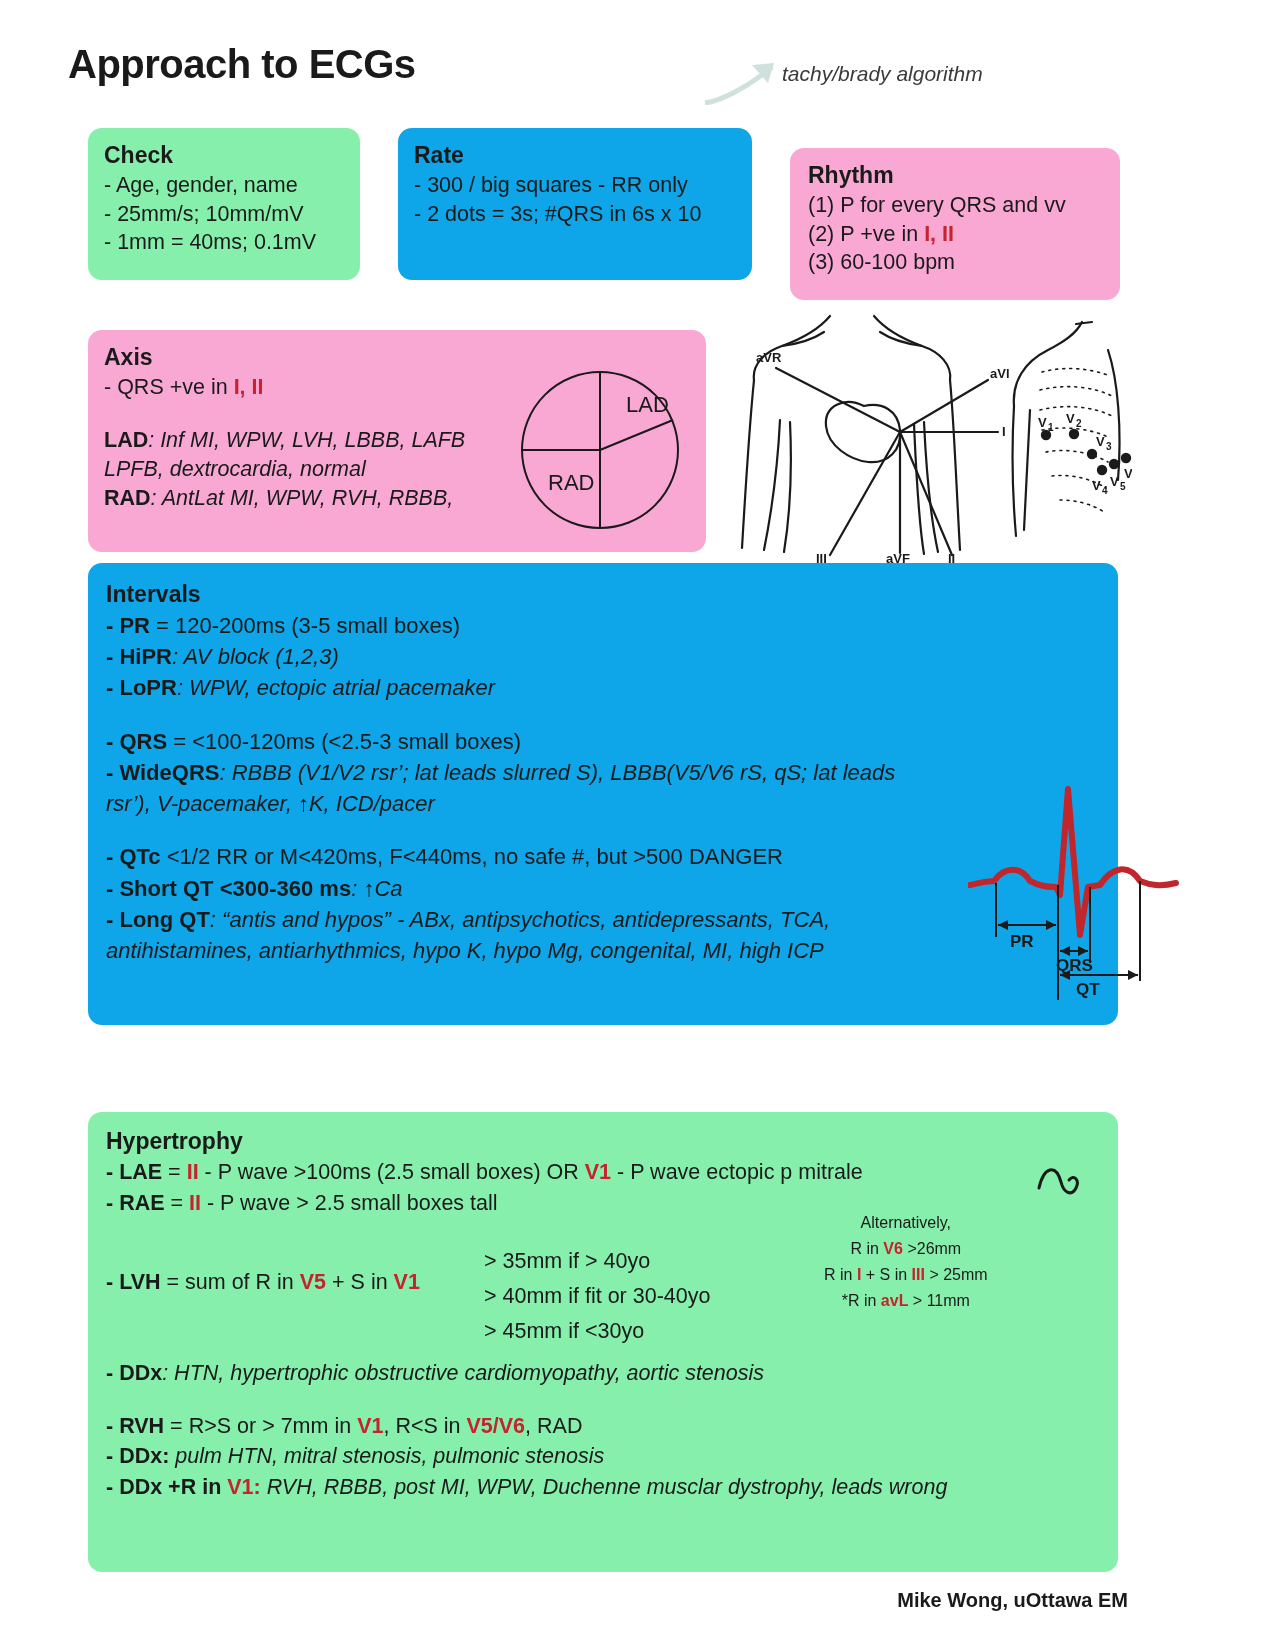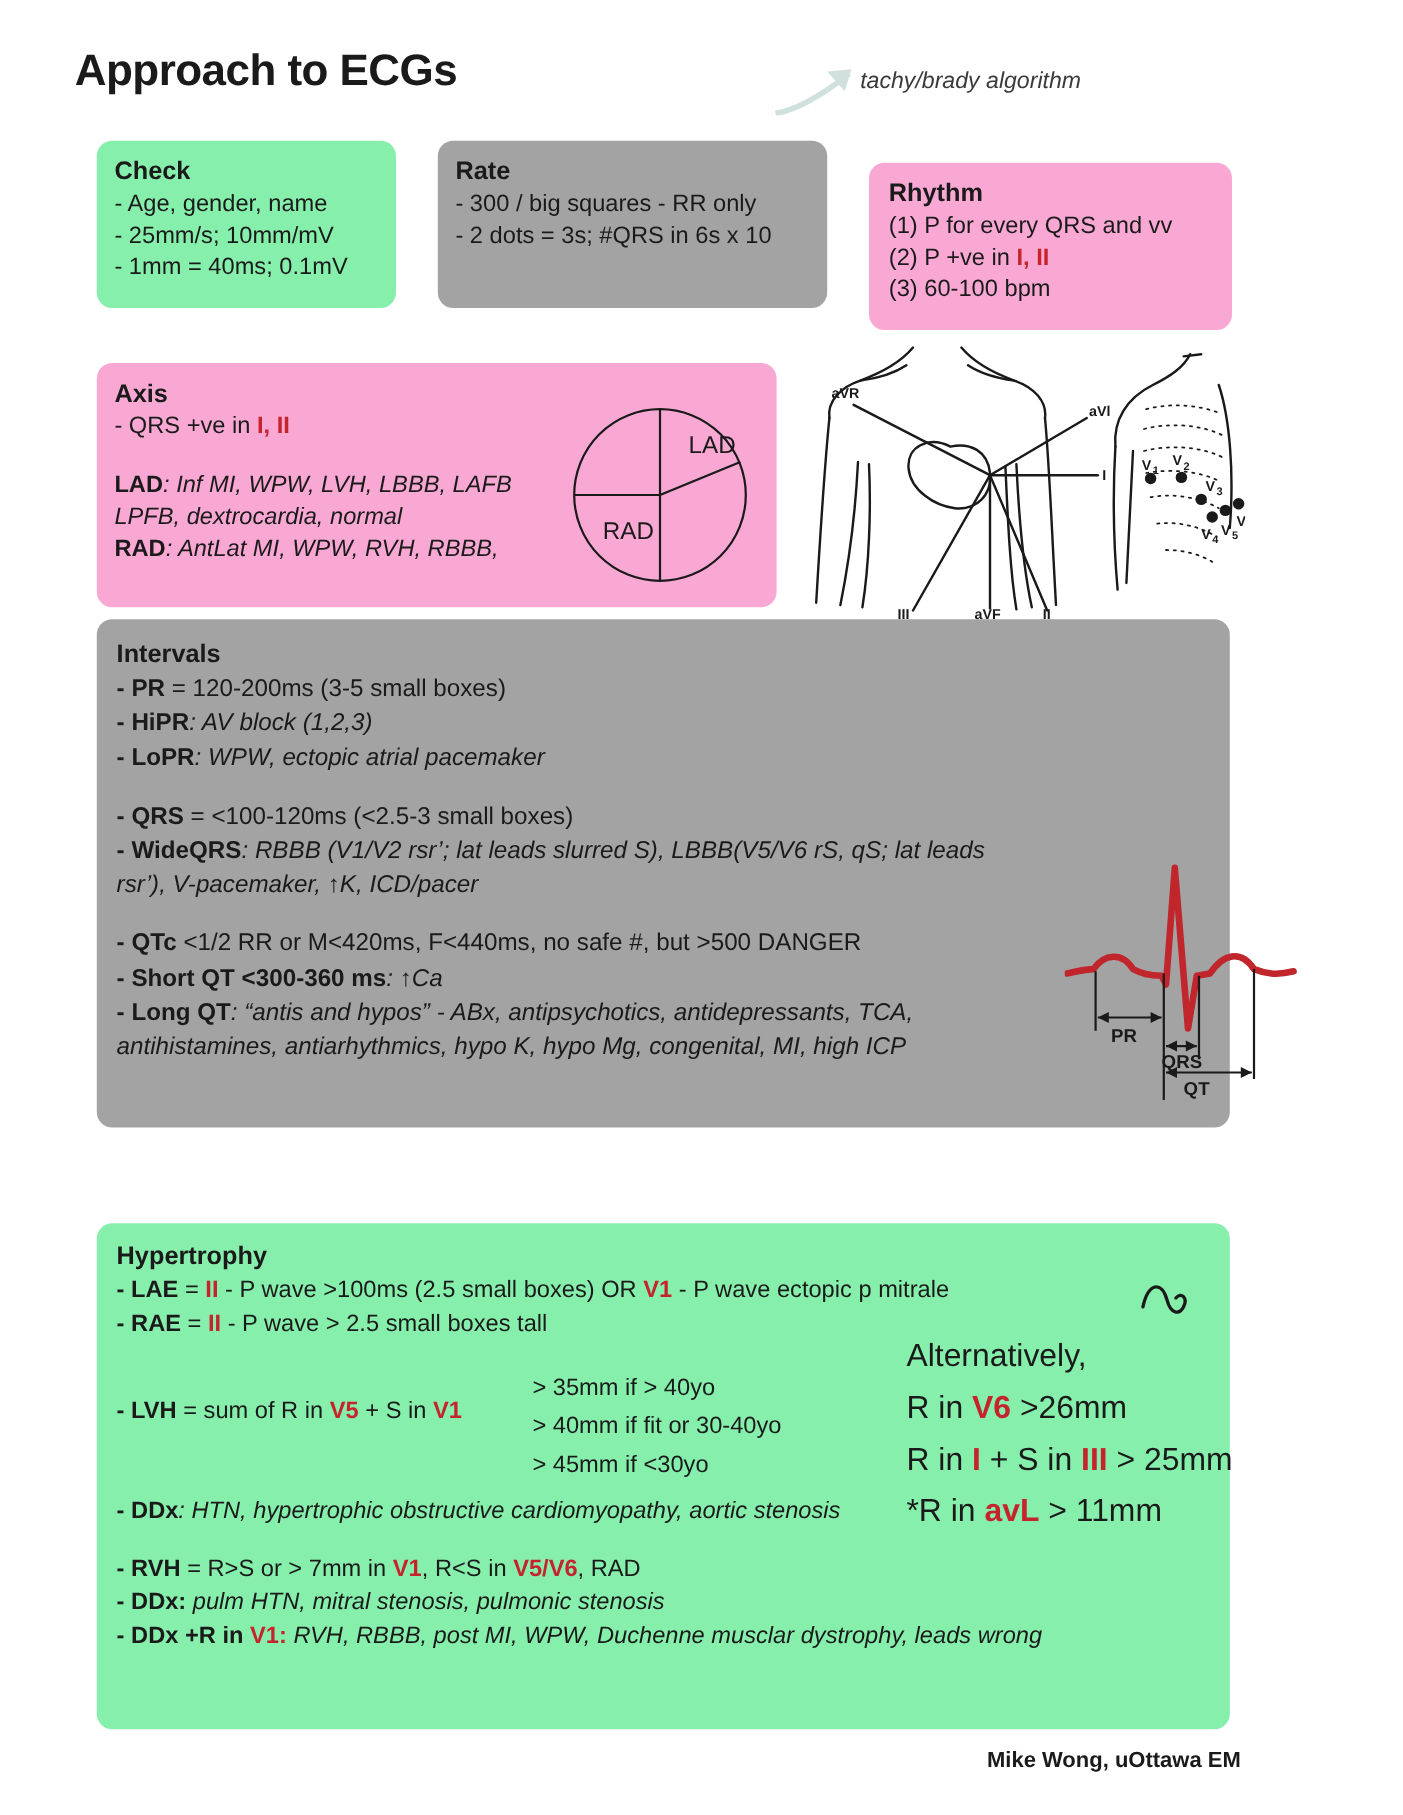--- a/index.html
+++ b/index.html
@@ -19,21 +19,21 @@
     color: #1a1a1a;
   }
   .algo-note {
     position: absolute; left: 782px; top: 62px;
     font-size: 21px; font-style: italic; color: #3a3a3a;
   }
   .algo-arrow { position: absolute; left: 700px; top: 55px; }
 
   .card { position: absolute; border-radius: 14px; }
   .pink  { background: #86efac; }
-  .mint  { background: #a3a3a3; }
+  .mint  { background: #0ea5e9; }
   .sage  { background: #f9a8d4; margin-top: 20px; }
 
   .card-title { font-weight: bold; font-size: 23px; margin-bottom: 2px; }
   .line { font-size: 21.5px; line-height: 1.33; white-space: nowrap; }
   .red { color: #c5242c; font-weight: bold; }
   .b { font-weight: bold; }
   .i { font-style: italic; }
 
   
   #card-check { left: 88px;  top: 128px; width: 272px; height: 152px; padding: 14px 0 0 16px; }
@@ -57,21 +57,21 @@
   .wrapline { max-width: 800px; }
   .ecg-wrap { position: absolute; left: 880px; top: 222px; }
 
   
   #card-hyper { left: 88px; top: 1112px; width: 1030px; height: 460px; padding: 16px 0 0 18px; }
   #card-hyper .line { font-size: 21.5px; line-height: 1.42; white-space: nowrap; }
 
   .lvh-block { position: relative; height: 118px; }
   .lvh-label { position: absolute; left: 0; top: 52px; font-size: 21.5px; white-space: nowrap; }
   .lvh-col-mid { position: absolute; left: 378px; top: 26px; font-size: 21.5px; line-height: 1.62; white-space: nowrap; }
-  .lvh-col-right { position: absolute; left: 718px; top: -8px; font-size: 29px; line-height: 1.62; white-space: nowrap; }
+  .lvh-col-right { position: absolute; left: 718px; top: -8px; font-size: 16px; line-height: 1.62; text-align: center; white-space: nowrap; }
   .lvh-col-right .alt-head { display: block; }
 
   .pwave-glyph { position: absolute; right: 26px; top: 46px; }
 
   .footer {
     position: absolute; right: 70px; bottom: 38px;
     font-size: 20px; font-weight: bold; color: #1a1a1a;
   }
 </style>
 </head>

